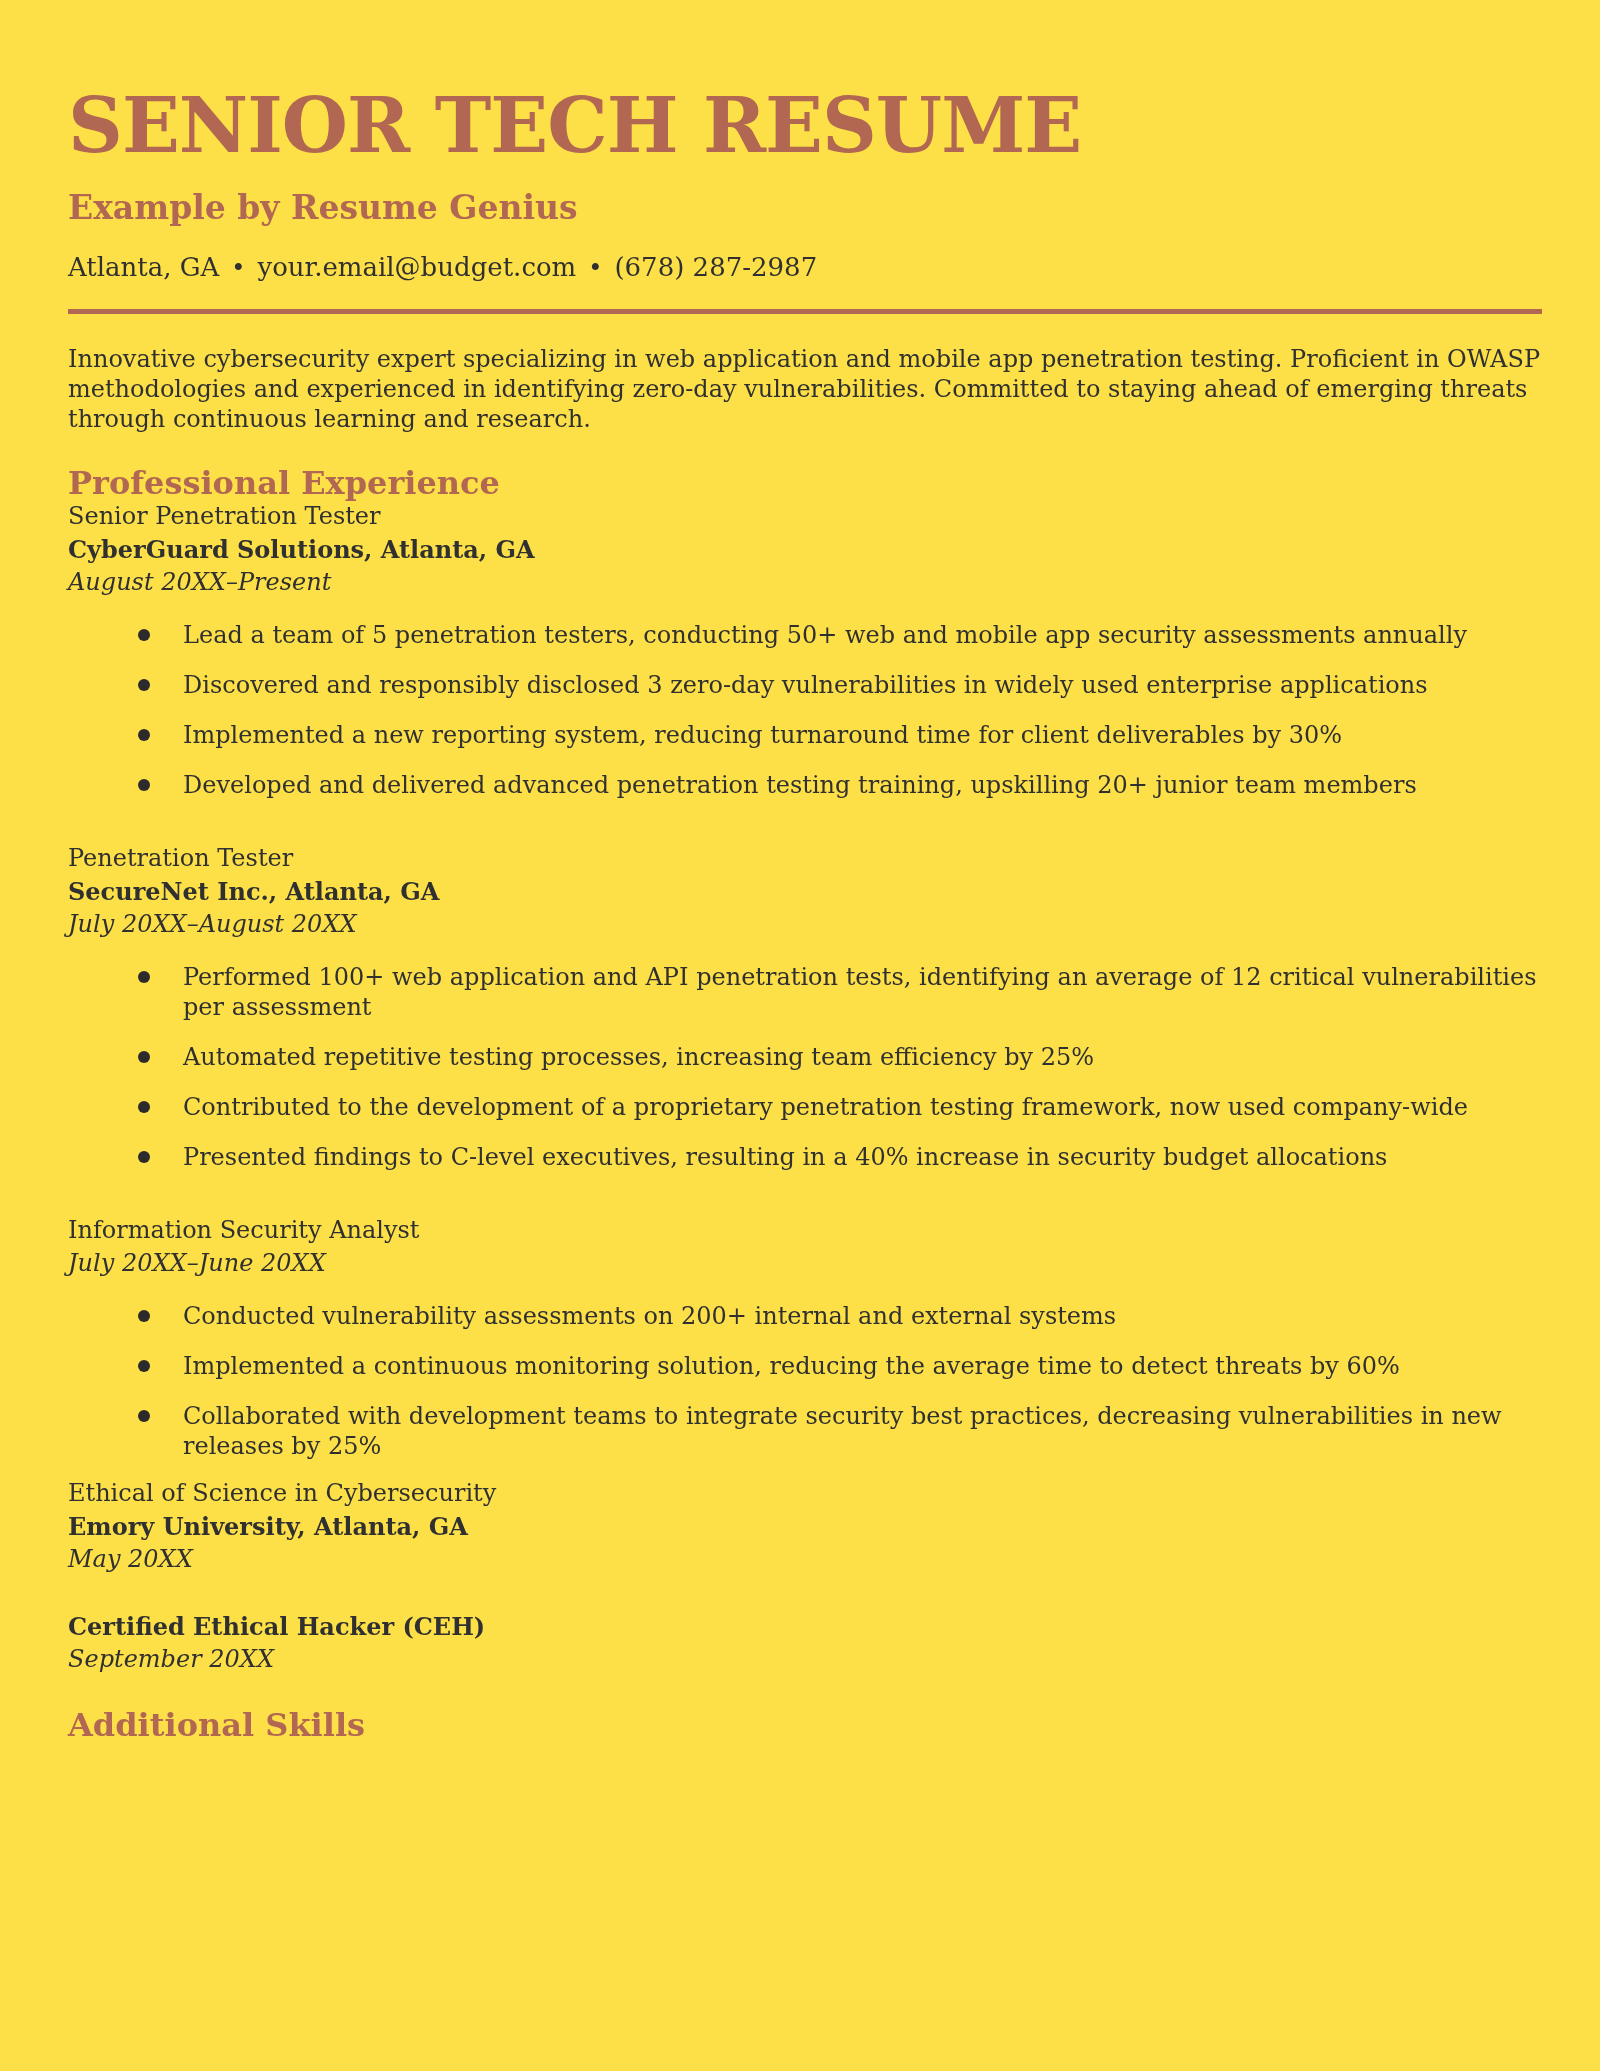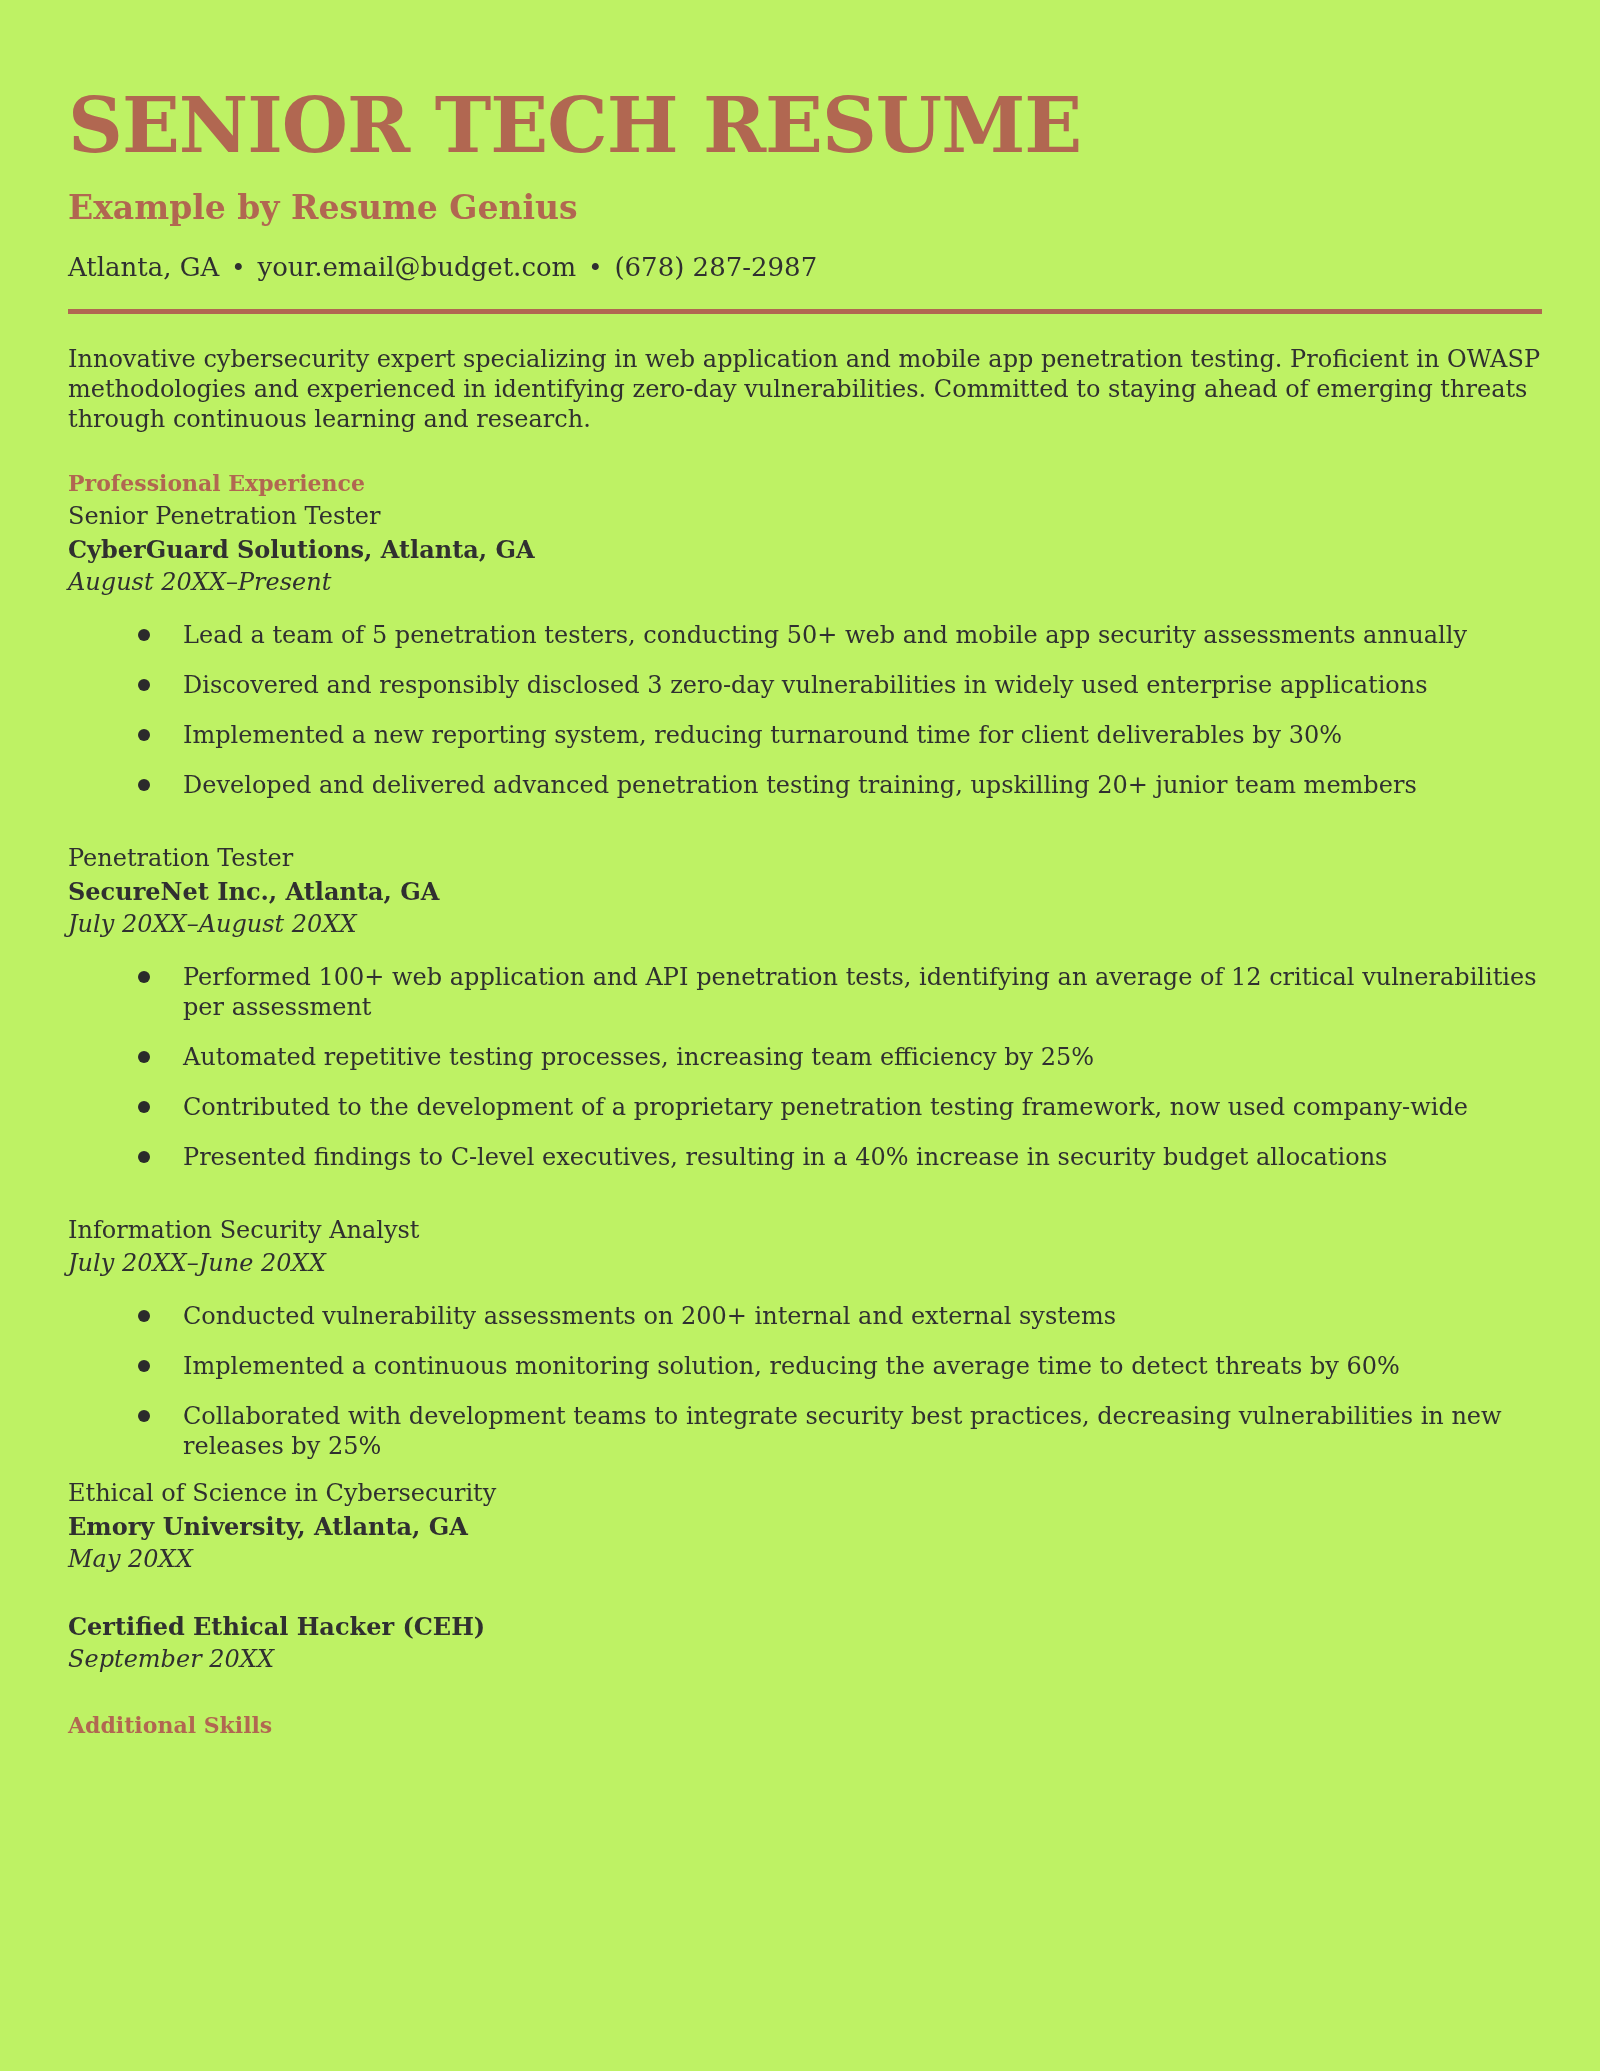--- a/index.html
+++ b/index.html
@@ -5,21 +5,21 @@
   html, body {
     margin: 0;
     padding: 0;
     background: #ffffff;
   }
   .page {
     position: relative;
     width: 1600px;
     height: 2071px;
     box-sizing: border-box;
-    background: #bef264;
+    background: #fde047;
     padding: 0 58px 0 68px;
     overflow: hidden;
     font-family: "DejaVu Serif", "Liberation Serif", serif;
     color: #303030;
   }
   .title {
     margin: 88px 0 0 0;
     font-size: 76px;
     line-height: 76px;
     font-weight: 700;
@@ -50,21 +50,21 @@
     height: 5px;
     background: #b16751;
   }
   .summary {
     margin: 30px 0 0 0;
     font-size: 24px;
     line-height: 30px;
   }
   h2.section-heading {
     margin: 32px 0 0 0;
-    font-size: 22px;
+    font-size: 32px;
     line-height: 34px;
     font-weight: 700;
     color: #b16751;
   }
   .job-head {
     font-size: 24px;
     line-height: 33px;
   }
   .job-head.gap, .edu-item.gap {
     margin-top: 42px;

